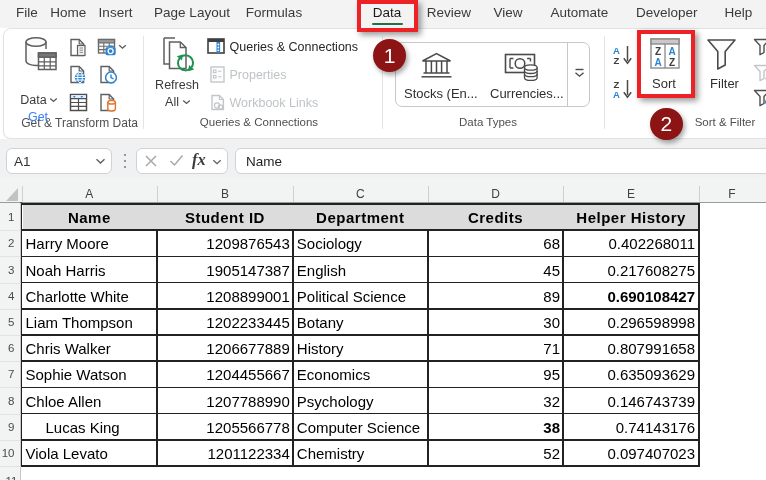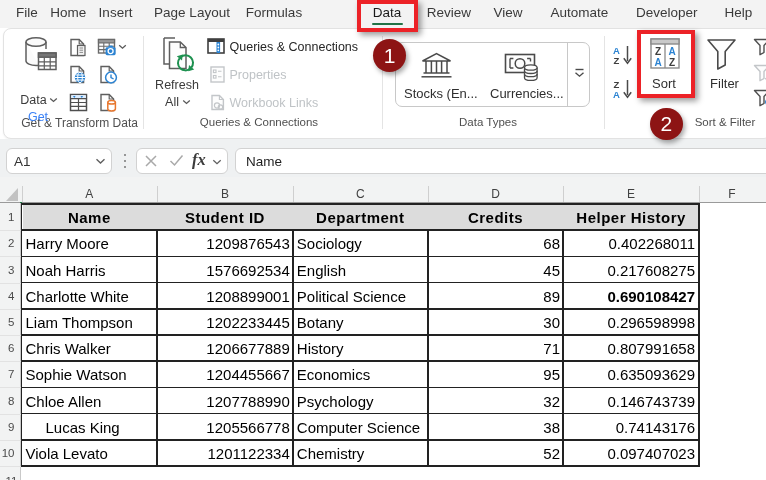--- a/index.html
+++ b/index.html
@@ -273,21 +273,21 @@
 <div class="txt" style="left:224.9px;top:217.3px;transform:translate(-50%,-50%);font-size:15px;font-weight:bold;letter-spacing:0.5px;color:#000;">Student ID</div>
 <div class="txt" style="left:360.3px;top:217.3px;transform:translate(-50%,-50%);font-size:15px;font-weight:bold;letter-spacing:0.5px;color:#000;">Department</div>
 <div class="txt" style="left:495.5px;top:217.3px;transform:translate(-50%,-50%);font-size:15px;font-weight:bold;letter-spacing:0.5px;color:#000;">Credits</div>
 <div class="txt" style="left:631.1px;top:217.3px;transform:translate(-50%,-50%);font-size:15px;font-weight:bold;letter-spacing:0.5px;color:#000;">Helper History</div>
 <div class="txt" style="left:25.5px;top:243.29999999999998px;transform:translateY(-50%);font-size:15px;color:#000;">Harry Moore</div>
 <div class="txt" style="left:289.8px;top:243.29999999999998px;transform:translate(-100%,-50%);font-size:15px;color:#000;">1209876543</div>
 <div class="txt" style="left:296.8px;top:243.29999999999998px;transform:translateY(-50%);font-size:15px;color:#000;">Sociology</div>
 <div class="txt" style="left:560px;top:243.29999999999998px;transform:translate(-100%,-50%);font-size:15px;color:#000;">68</div>
 <div class="txt" style="left:695px;top:243.29999999999998px;transform:translate(-100%,-50%);font-size:15px;color:#000;">0.402268011</div>
 <div class="txt" style="left:25.5px;top:269.5px;transform:translateY(-50%);font-size:15px;color:#000;">Noah Harris</div>
-<div class="txt" style="left:289.8px;top:269.5px;transform:translate(-100%,-50%);font-size:15px;color:#000;">1576692534</div>
+<div class="txt" style="left:289.8px;top:269.5px;transform:translate(-100%,-50%);font-size:15px;color:#000;">1905147387</div>
 <div class="txt" style="left:296.8px;top:269.5px;transform:translateY(-50%);font-size:15px;color:#000;">English</div>
 <div class="txt" style="left:560px;top:269.5px;transform:translate(-100%,-50%);font-size:15px;color:#000;">45</div>
 <div class="txt" style="left:695px;top:269.5px;transform:translate(-100%,-50%);font-size:15px;color:#000;">0.217608275</div>
 <div class="txt" style="left:25.5px;top:295.70000000000005px;transform:translateY(-50%);font-size:15px;color:#000;">Charlotte White</div>
 <div class="txt" style="left:289.8px;top:295.70000000000005px;transform:translate(-100%,-50%);font-size:15px;color:#000;">1208899001</div>
 <div class="txt" style="left:296.8px;top:295.70000000000005px;transform:translateY(-50%);font-size:15px;color:#000;">Political Science</div>
 <div class="txt" style="left:560px;top:295.70000000000005px;transform:translate(-100%,-50%);font-size:15px;color:#000;">89</div>
 <div class="txt" style="left:695px;top:295.70000000000005px;transform:translate(-100%,-50%);font-size:15px;color:#000;font-weight:bold;">0.690108427</div>
 <div class="txt" style="left:25.5px;top:321.9px;transform:translateY(-50%);font-size:15px;color:#000;">Liam Thompson</div>
 <div class="txt" style="left:289.8px;top:321.9px;transform:translate(-100%,-50%);font-size:15px;color:#000;">1202233445</div>
@@ -305,21 +305,21 @@
 <div class="txt" style="left:560px;top:374.29999999999995px;transform:translate(-100%,-50%);font-size:15px;color:#000;">95</div>
 <div class="txt" style="left:695px;top:374.29999999999995px;transform:translate(-100%,-50%);font-size:15px;color:#000;">0.635093629</div>
 <div class="txt" style="left:25.5px;top:400.5px;transform:translateY(-50%);font-size:15px;color:#000;">Chloe Allen</div>
 <div class="txt" style="left:289.8px;top:400.5px;transform:translate(-100%,-50%);font-size:15px;color:#000;">1207788990</div>
 <div class="txt" style="left:296.8px;top:400.5px;transform:translateY(-50%);font-size:15px;color:#000;">Psychology</div>
 <div class="txt" style="left:560px;top:400.5px;transform:translate(-100%,-50%);font-size:15px;color:#000;">32</div>
 <div class="txt" style="left:695px;top:400.5px;transform:translate(-100%,-50%);font-size:15px;color:#000;">0.146743739</div>
 <div class="txt" style="left:25.5px;top:426.70000000000005px;transform:translateY(-50%);font-size:15px;color:#000;margin-left:20px;">Lucas King</div>
 <div class="txt" style="left:289.8px;top:426.70000000000005px;transform:translate(-100%,-50%);font-size:15px;color:#000;">1205566778</div>
 <div class="txt" style="left:296.8px;top:426.70000000000005px;transform:translateY(-50%);font-size:15px;color:#000;">Computer Science</div>
-<div class="txt" style="left:560px;top:426.70000000000005px;transform:translate(-100%,-50%);font-size:15px;color:#000;">38</div>
+<div class="txt" style="left:560px;top:426.70000000000005px;transform:translate(-100%,-50%);font-size:15px;color:#000;font-weight:bold;">38</div>
 <div class="txt" style="left:695px;top:426.70000000000005px;transform:translate(-100%,-50%);font-size:15px;color:#000;">0.74143176</div>
 <div class="txt" style="left:25.5px;top:452.9px;transform:translateY(-50%);font-size:15px;color:#000;">Viola Levato</div>
 <div class="txt" style="left:289.8px;top:452.9px;transform:translate(-100%,-50%);font-size:15px;color:#000;">1201122334</div>
 <div class="txt" style="left:296.8px;top:452.9px;transform:translateY(-50%);font-size:15px;color:#000;">Chemistry</div>
 <div class="txt" style="left:560px;top:452.9px;transform:translate(-100%,-50%);font-size:15px;color:#000;">52</div>
 <div class="txt" style="left:695px;top:452.9px;transform:translate(-100%,-50%);font-size:15px;color:#000;">0.097407023</div>
 <div class="abs" style="left:356.5px;top:0px;width:61.3px;height:32px;border:4px solid #ec2227;box-shadow:3px 3px 6px rgba(0,0,0,0.4);box-sizing:border-box;"></div>
 <div class="abs" style="left:636.5px;top:29.5px;width:58px;height:68px;border:4px solid #ec2227;box-shadow:3px 3px 6px rgba(0,0,0,0.4);box-sizing:border-box;"></div>
 <div class="abs" style="left:373.1px;top:39.2px;width:32.8px;height:32.8px;border-radius:50%;background:#8d1414;box-shadow:2px 3px 5px rgba(0,0,0,0.35);"></div>
 <div class="txt" style="left:389.5px;top:55.6px;transform:translate(-50%,-50%);font-size:21px;color:#fff;">1</div>

